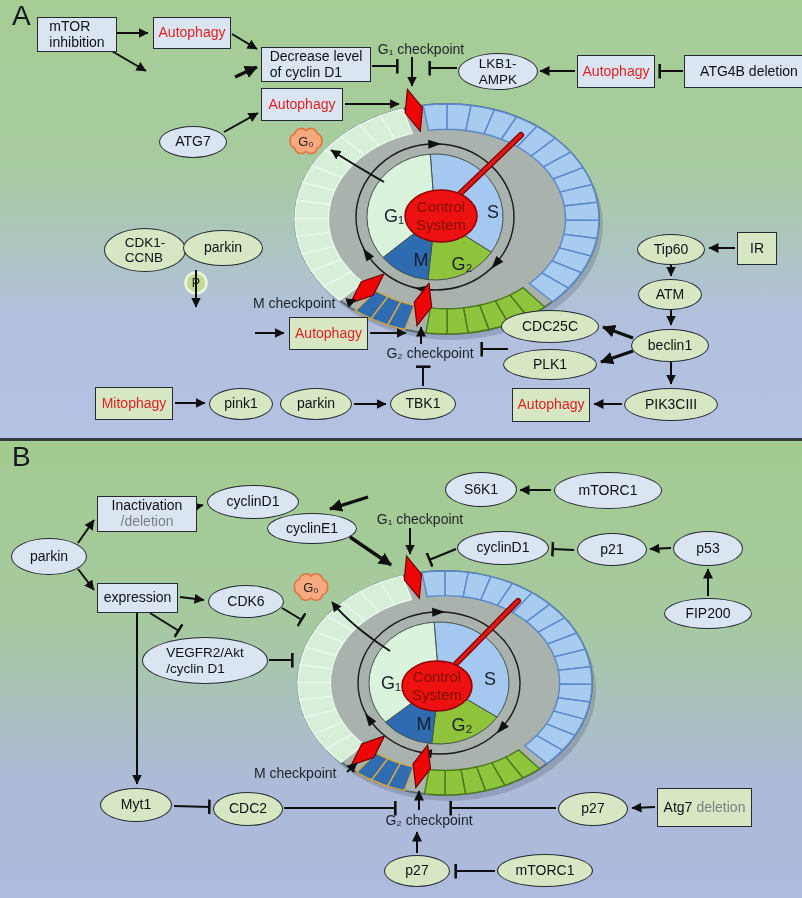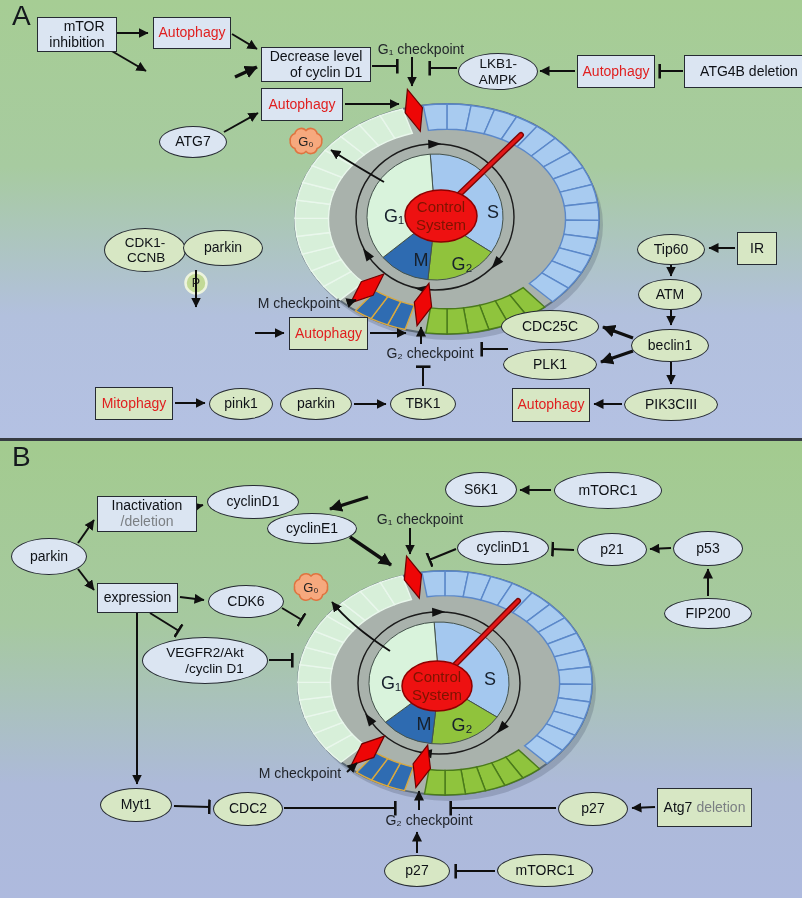--- a/index.html
+++ b/index.html
@@ -2,31 +2,31 @@
 <html><head>
 <meta charset="utf-8">
 <style>
   html,body{margin:0;padding:0}
   body{width:802px;font-family:"Liberation Sans","DejaVu Sans",sans-serif;-webkit-font-smoothing:antialiased}
   .panel{position:relative;width:802px;overflow:hidden}
   .pA{height:438px;border-bottom:3px solid #363b42;background:linear-gradient(180deg,#a6cd94 0%,#a7cba0 38%,#b2c0dd 72%,#b4c1e3 100%)}
   .pB{height:457px;background:linear-gradient(180deg,#a3cb8f 0%,#a6c9a0 40%,#adbad9 75%,#aebade 100%)}
   svg.layer{position:absolute;left:0;top:0;display:block}
   .node{position:absolute;box-sizing:border-box;display:flex;align-items:center;justify-content:center;flex-direction:column;
-        text-align:right;border:1.6px solid #262b33;font-size:14px;line-height:1.12;white-space:pre-line;color:#0e1116;z-index:3}
+        text-align:left;border:1.6px solid #262b33;font-size:14px;line-height:1.12;white-space:pre-line;color:#0e1116;z-index:3}
   .ell{border-radius:50%}
   .blue{background:#dbe5f2}
   .green{background:#d7e7c4}
   .sm{font-size:13.5px}
   .red-text{color:#e01f1f}
   .gray-text{color:#7b7f83}
   .row{flex-direction:row;gap:4px}
   .lbl{position:absolute;font-size:14px;color:#1f2228;white-space:nowrap;z-index:3}
   .ctr{text-align:center}
-  .rgt{text-align:center}
+  .rgt{text-align:left}
   .panel-letter{position:absolute;left:12px;top:0;font-size:28px;color:#14181d;z-index:3}
   .ar,.ti{stroke:#0f0f0f;stroke-width:2;fill:none}
   .art{stroke:#0f0f0f;stroke-width:3.4;fill:none}
   #svgA .ar{marker-end:url(#arr1)} #svgA .art{marker-end:url(#big1)} #svgA .ti{marker-end:url(#tee1)}
   #svgB .ar{marker-end:url(#arr2)} #svgB .art{marker-end:url(#big2)} #svgB .ti{marker-end:url(#tee2)}
   .nU{stroke:#7c0606;stroke-width:6;stroke-linecap:round}
   .nO{stroke:#e31717;stroke-width:3.2;stroke-linecap:round}
   .ctlE{fill:#ee1111;stroke:#8c0000;stroke-width:1.5}
   .pieL{font-size:18px;fill:#17202c;text-anchor:middle}
   .ctlT{font-size:15px;fill:#7d1400;text-anchor:middle}

